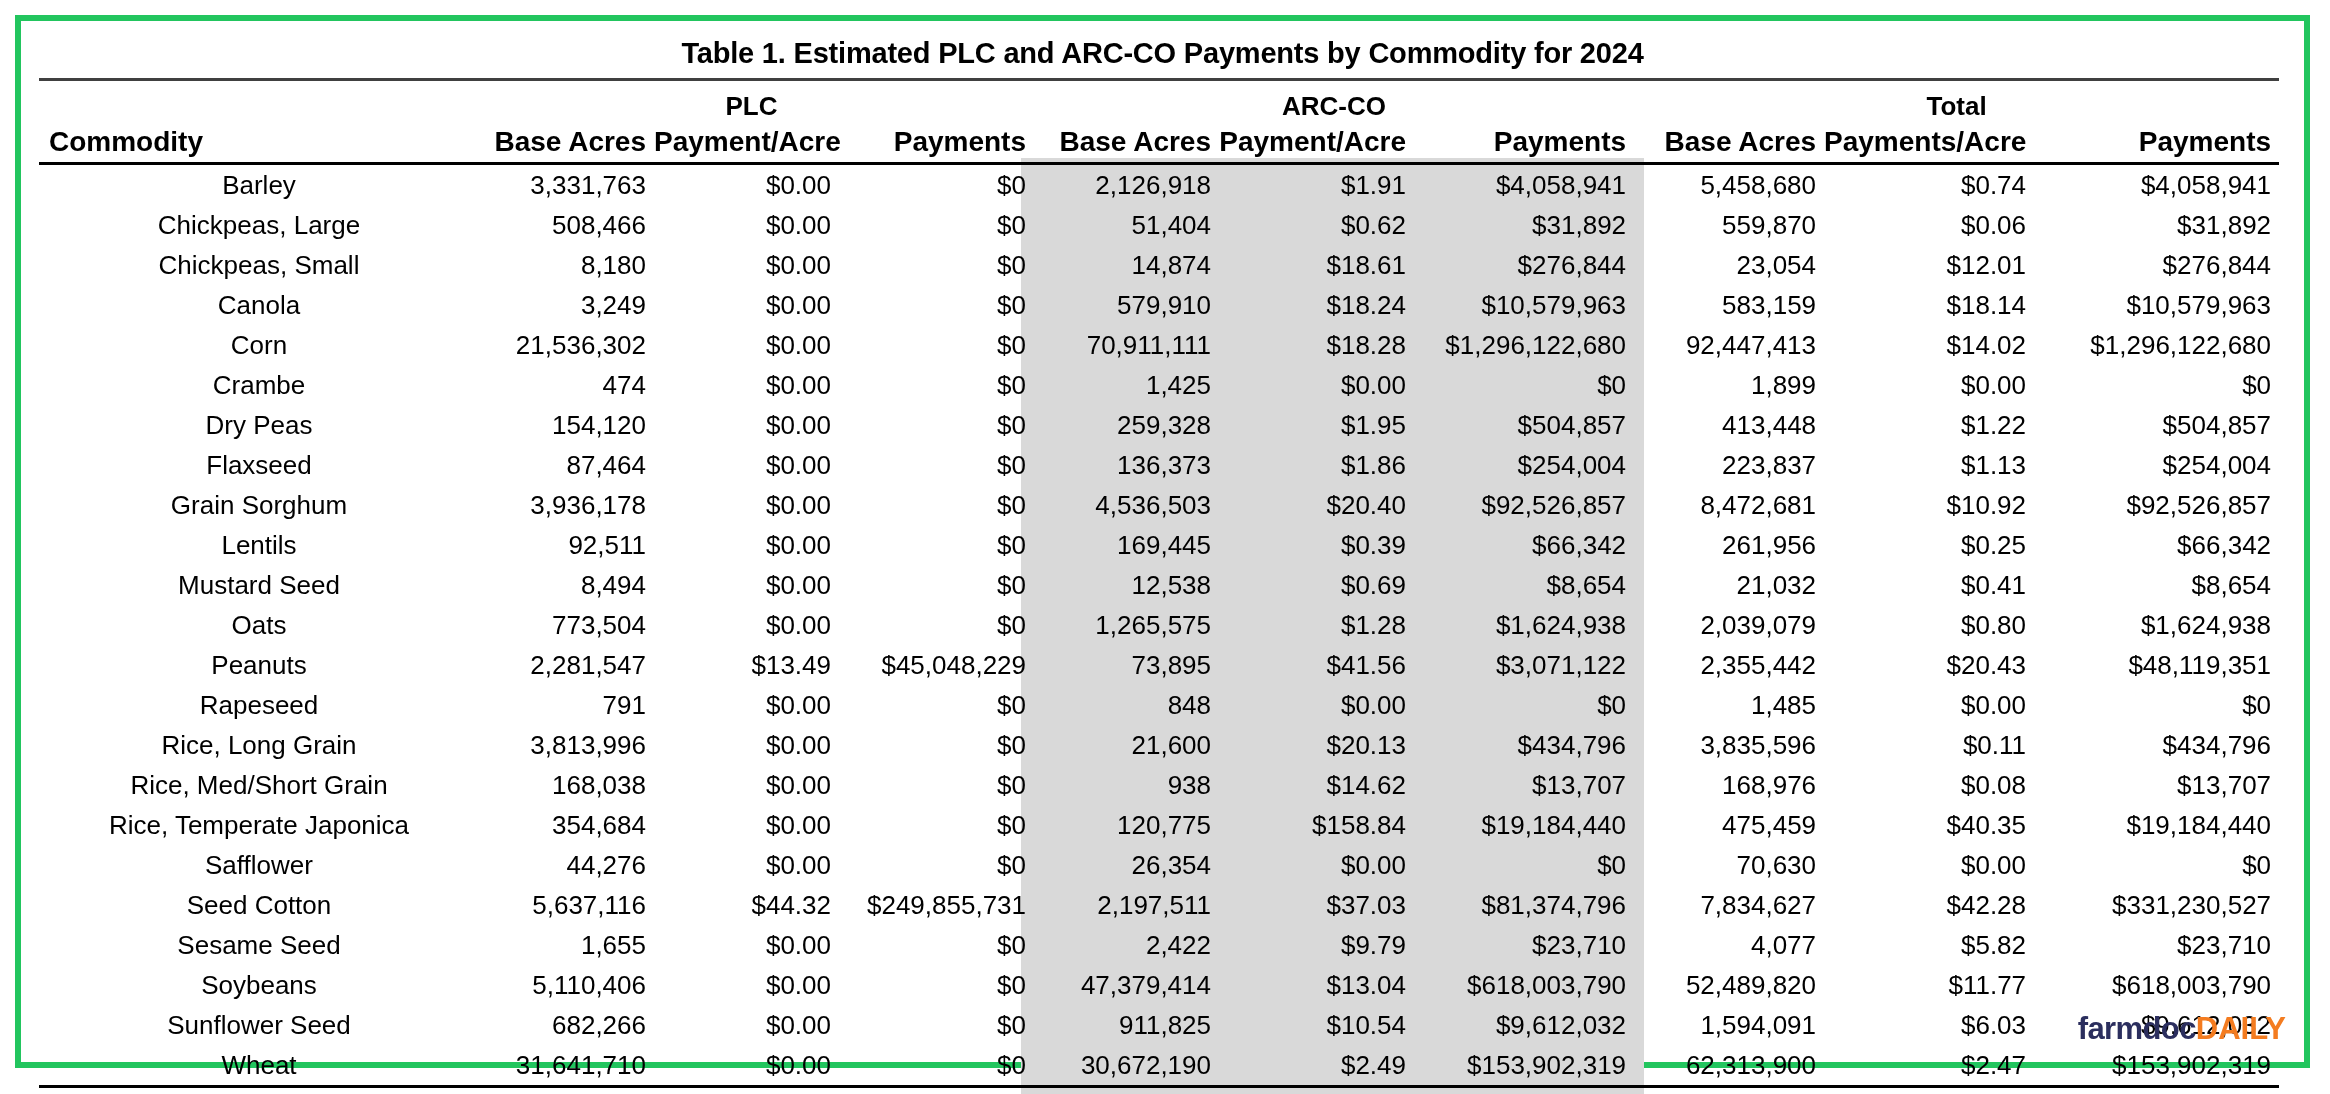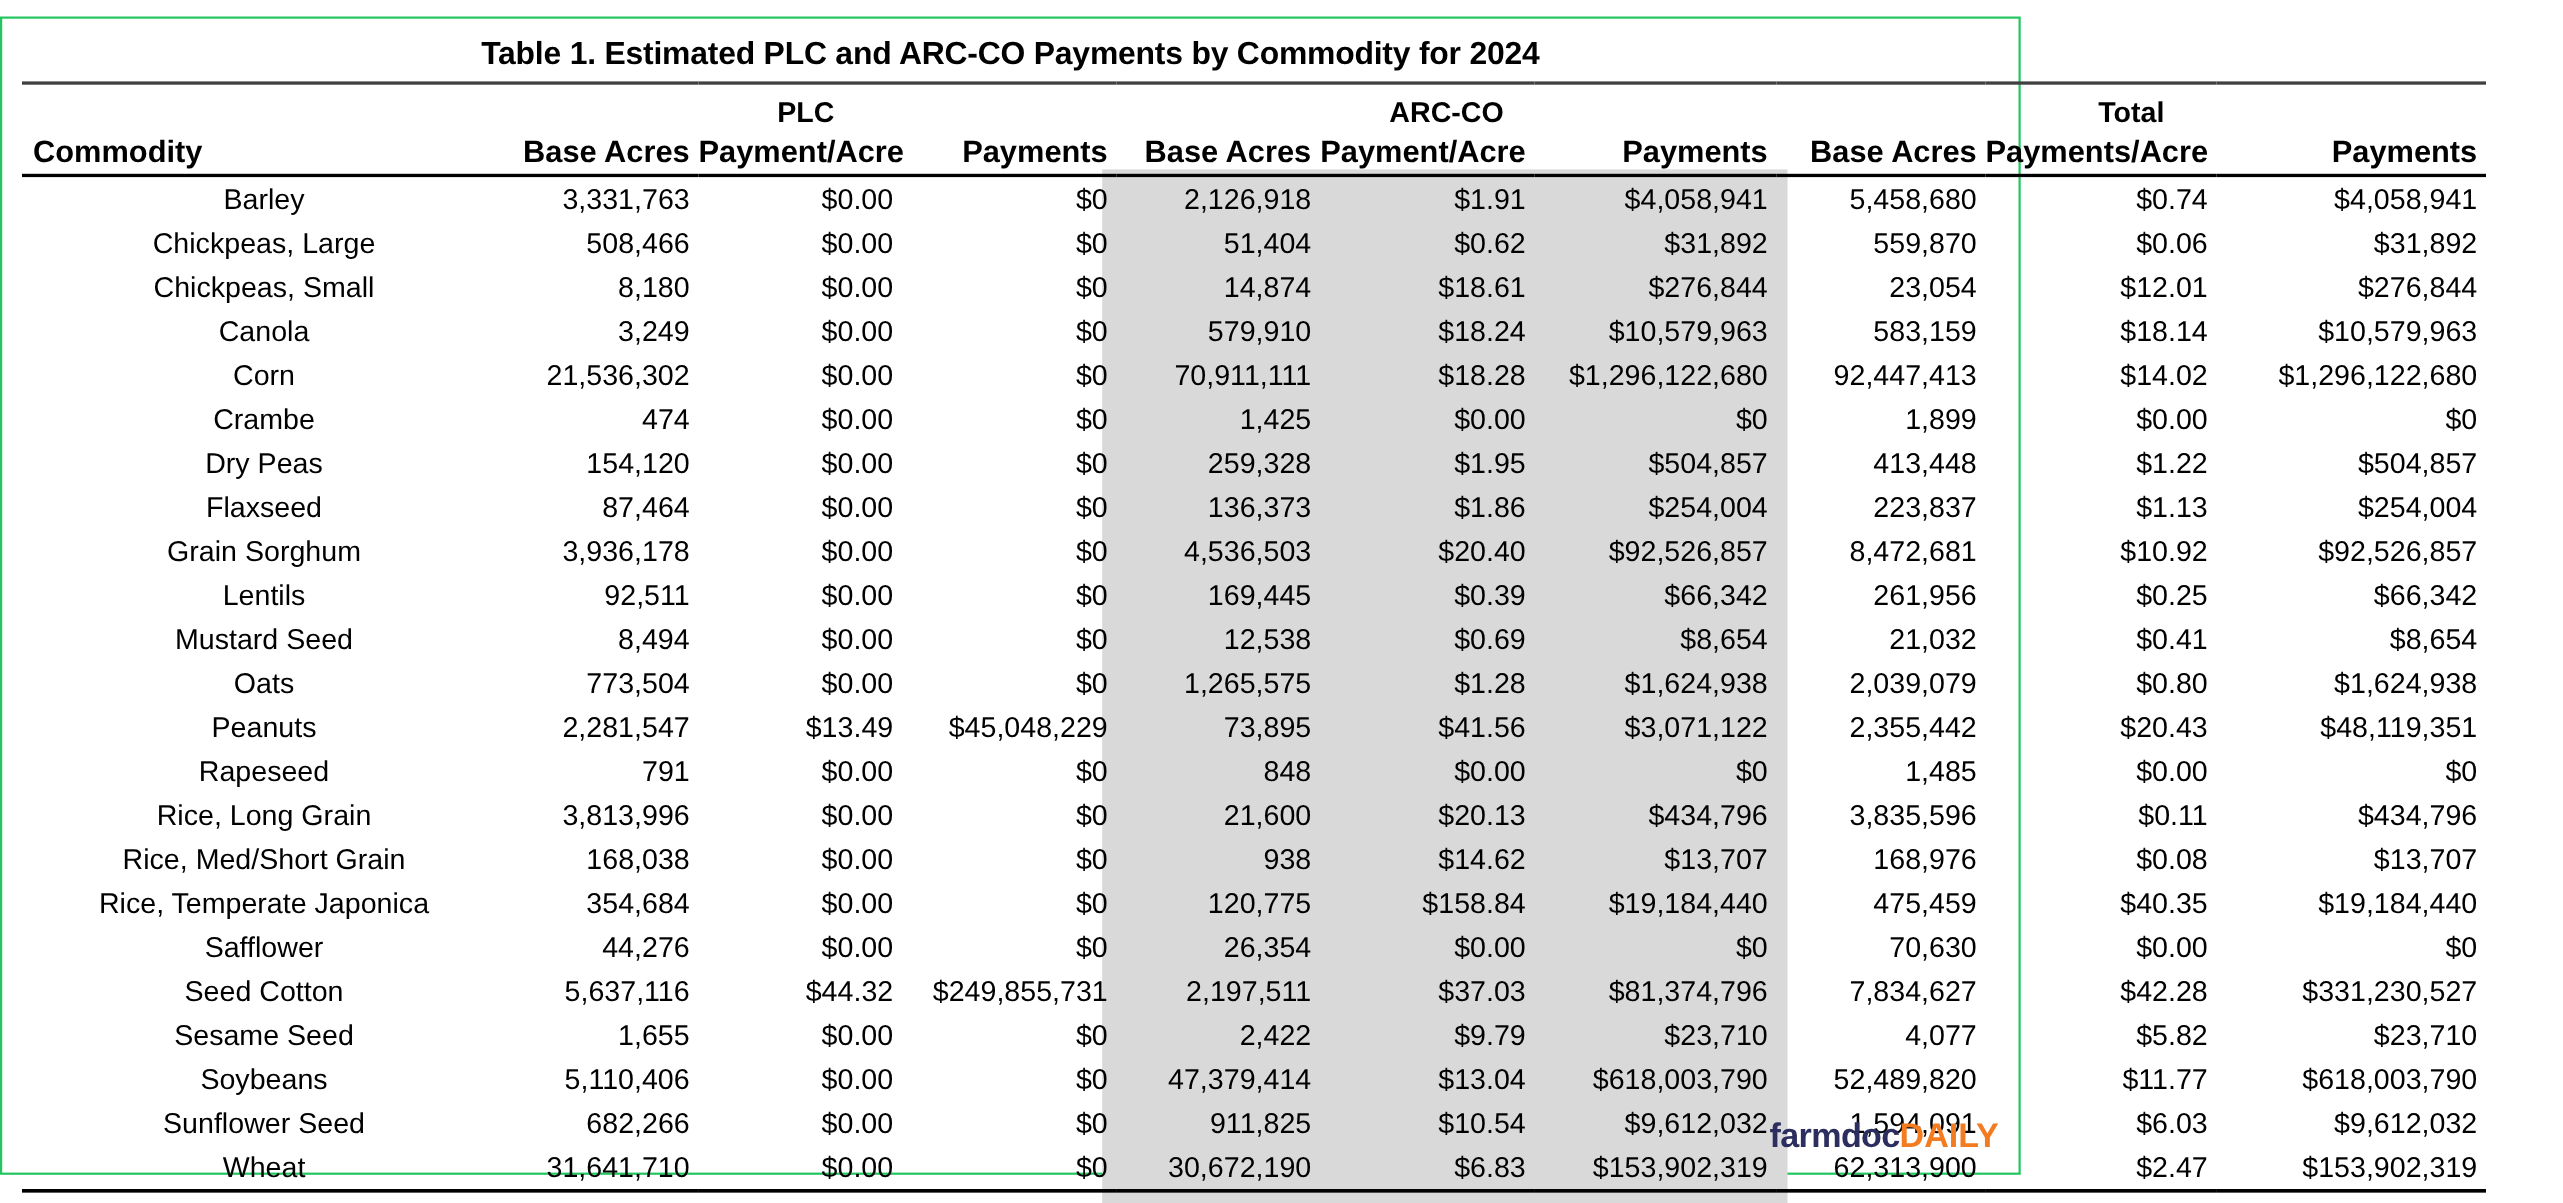--- a/index.html
+++ b/index.html
@@ -10,25 +10,25 @@
   body {
     width: 2330px;
     height: 1094px;
     font-family: "Liberation Sans", sans-serif;
     color: #000000;
     overflow: hidden;
   }
 
   #frame {
     position: absolute;
-    left: 0;
+    left: 15px;
     top: 15px;
-    width: 1837px;
+    width: 2295px;
     height: 1053px;
-    border: 2px solid #22c55e;
+    border: 6px solid #22c55e;
     box-sizing: border-box;
     background: #ffffff;
   }
 
   #title {
     text-align: center;
     font-size: 29px;
     font-weight: bold;
     letter-spacing: -0.2px;
     padding-top: 16px;
@@ -454,21 +454,21 @@
             <td>1,594,091</td>
             <td>$6.03</td>
             <td>$9,612,032</td>
           </tr>
           <tr class="data last">
             <td class="left">Wheat</td>
             <td>31,641,710</td>
             <td>$0.00</td>
             <td>$0</td>
             <td>30,672,190</td>
-            <td>$6.83</td>
+            <td>$2.49</td>
             <td>$153,902,319</td>
             <td>62,313,900</td>
             <td>$2.47</td>
             <td>$153,902,319</td>
           </tr>
         </tbody>
 
       <tfoot>
         <tr class="total">
           <td class="left">Total</td>

